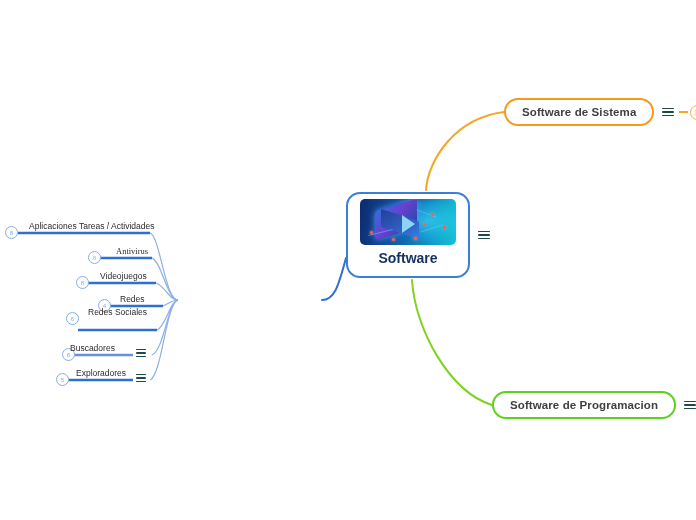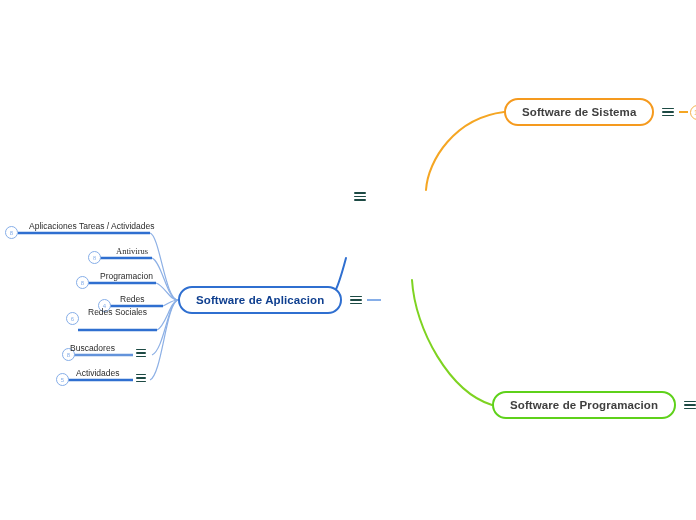--- a/index.html
+++ b/index.html
@@ -230,51 +230,58 @@
       <line x1="100" y1="258" x2="152" y2="258"></line>
       <line x1="88" y1="283" x2="156" y2="283"></line>
       <line x1="110" y1="306" x2="163" y2="306"></line>
       <line x1="78" y1="330" x2="157" y2="330"></line>
       <line x1="74" y1="355" x2="133" y2="355" opacity="0.75"></line>
       <line x1="68" y1="380" x2="133" y2="380"></line>
     </g>
   </svg>
 
   <div class="node" id="node-center">
+    <div class="center-box">
+      <div class="center-thumb">
+        <div class="glow"></div>
+        <div class="lap"></div>
+        <div class="lap2"></div>
+        <div class="tri"></div>
+        <div class="ln" style="left:8%;top:72%;width:26%;transform:rotate(-14deg)"></div>
+        <div class="ln" style="left:58%;top:30%;width:22%;transform:rotate(20deg)"></div>
+        <div class="ln" style="left:62%;top:64%;width:24%;transform:rotate(-18deg)"></div>
+        <div class="dot" style="left:10%;top:70%"></div>
+        <div class="dot" style="left:33%;top:84%"></div>
+        <div class="dot" style="left:56%;top:82%"></div>
+        <div class="dot" style="left:74%;top:30%"></div>
+        <div class="dot" style="left:86%;top:58%"></div>
+        <div class="dot" style="left:66%;top:52%"></div>
+      </div>
+      <div class="center-label">Software</div>
+    </div>
     <div class="burger">
       <i></i>
         <i></i>
         <i></i>
     </div>
   </div>
 
   <div class="node" id="node-sistema">
     <div class="pill pill-sys">
       <span>Software de Sistema</span>
     </div>
     <div class="burger">
       <i></i>
         <i></i>
         <i></i>
     </div>
     <div class="conn-orange"></div>
     <div class="badge orange">10</div>
   </div>
 
-  <div class="node" id="node-aplicacion">
-    <div class="pill pill-app">
-      <span>Software de Aplicacion</span>
-    </div>
-    <div class="burger">
-      <i></i>
-        <i></i>
-        <i></i>
-    </div>
-    <div class="conn-blue"></div>
-  </div>
 
   <div class="node" id="node-programacion">
     <div class="pill pill-prog">
       <span>Software de Programacion</span>
     </div>
     <div class="burger">
       <i></i>
         <i></i>
         <i></i>
     </div>
@@ -286,21 +293,21 @@
     <div class="leaf-text" style="left:24px;">Aplicaciones Tareas / Actividades</div>
   </div>
 
   <div class="leaf" style="left:88px; top:251px;font-family:Liberation Serif, serif;">
     <div class="leaf-badge">8</div>
     <div class="leaf-text" style="left:28px;">Antivirus</div>
   </div>
 
   <div class="leaf" style="left:76px; top:276px;">
     <div class="leaf-badge">8</div>
-    <div class="leaf-text" style="left:24px;">Programacion</div>
+    <div class="leaf-text" style="left:24px;">Videojuegos</div>
   </div>
 
   <div class="leaf" style="left:98px; top:299px;">
     <div class="leaf-badge">4</div>
     <div class="leaf-text" style="left:22px;">Redes</div>
   </div>
 
   <div class="leaf" style="left:66px; top:312px;">
     <div class="leaf-badge">6</div>
     <div class="leaf-text" style="left:22px;">Redes Sociales</div>
@@ -313,21 +320,21 @@
       <span class="burger small" style="margin-left:0">
         <i></i>
           <i></i>
           <i></i>
       </span>
     </div>
   </div>
 
   <div class="leaf" style="left:56px; top:373px;">
     <div class="leaf-badge">5</div>
-    <div class="leaf-text" style="left:20px;">Actividades</div>
+    <div class="leaf-text" style="left:20px;">Exploradores</div>
     <div class="leaf-burger" style="left:80px;">
       <span class="burger small" style="margin-left:0">
         <i></i>
           <i></i>
           <i></i>
       </span>
     </div>
   </div>
 
 </div>

